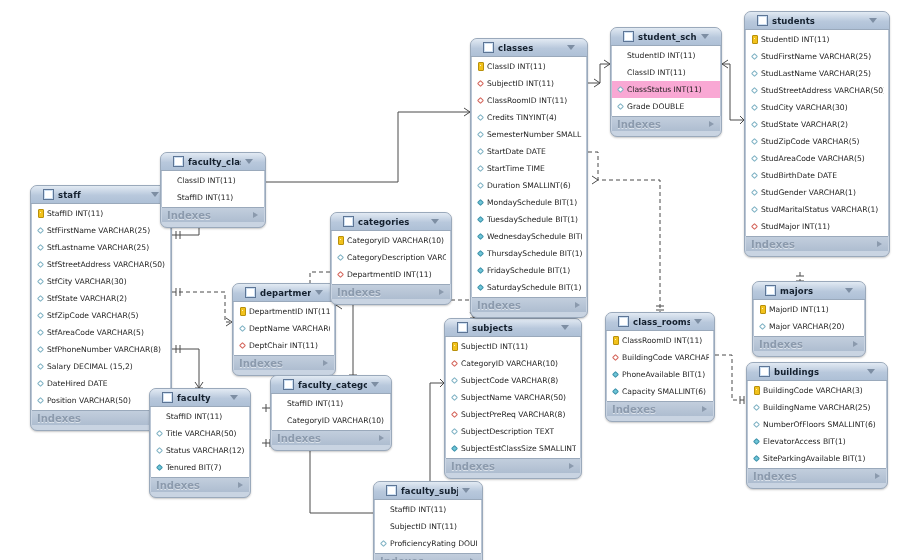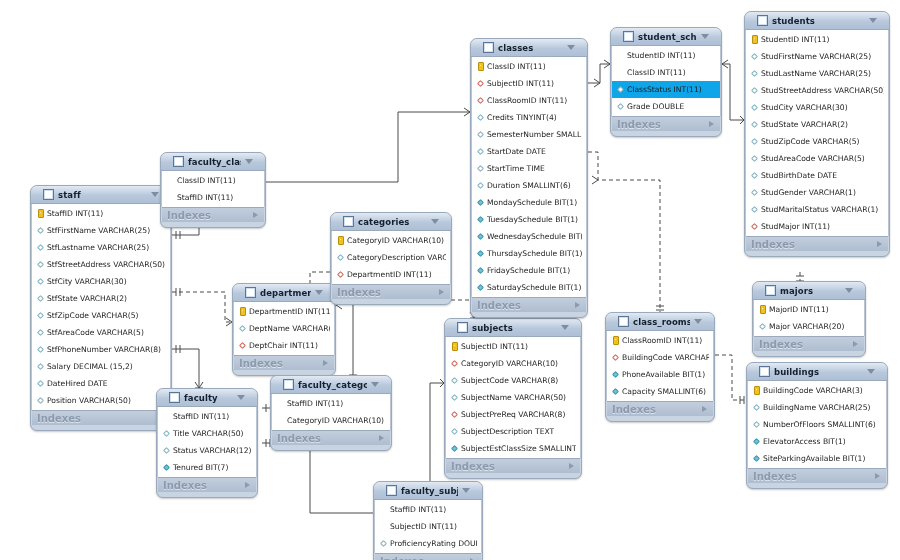--- a/index.html
+++ b/index.html
@@ -57,21 +57,21 @@
     border-right:1px solid #b9c5d4;
     padding:1px 0;
   }
   .col{
     height:17px;
     display:flex;align-items:center;
     padding:0 4px 0 4px;
     font-size:7.6px;color:#1c1c1c;
     white-space:nowrap;
   }
-  .col.sel{background:#0ea5e9;}
+  .col.sel{background:#f9a8d4;}
   .col .gl{width:9px;flex:0 0 auto;margin-right:2px;text-align:center;line-height:0;}
   .col .nm{overflow:hidden;text-overflow:clip;}
   .idx{
     height:14px;display:flex;align-items:center;
     padding:0 6px 0 5px;
     margin:0 1px;
     background:linear-gradient(#c2cedd,#aebdd0);
     border-top:1px solid #9aa9bb;
     font-size:10px;font-weight:bold;color:#8b9aad;
     text-shadow:0 1px 0 rgba(255,255,255,.55);
@@ -313,21 +313,21 @@
           <div class="col">
             <span class="gl"><span class="g dia fk"></span></span>
             <span class="nm">DepartmentID INT(11)</span>
           </div>
         </div>
         <div class="idx">
           <span class="lbl">Indexes</span>
           <span class="tri"></span>
         </div>
       </div>
-      <div class="tbl" style="left: 156px; top: 388px; width: 102px;">
+      <div class="tbl" style="left: 149px; top: 388px; width: 102px;">
         <div class="tbl-hdr">
           <span class="tbl-ico"></span>
           <span class="tbl-name">faculty</span>
           <span class="caret"></span>
         </div>
         <div class="cols">
           <div class="col">
             <span class="gl"><span class="g dia plain"></span></span>
             <span class="nm">StaffID INT(11)</span>
           </div>

